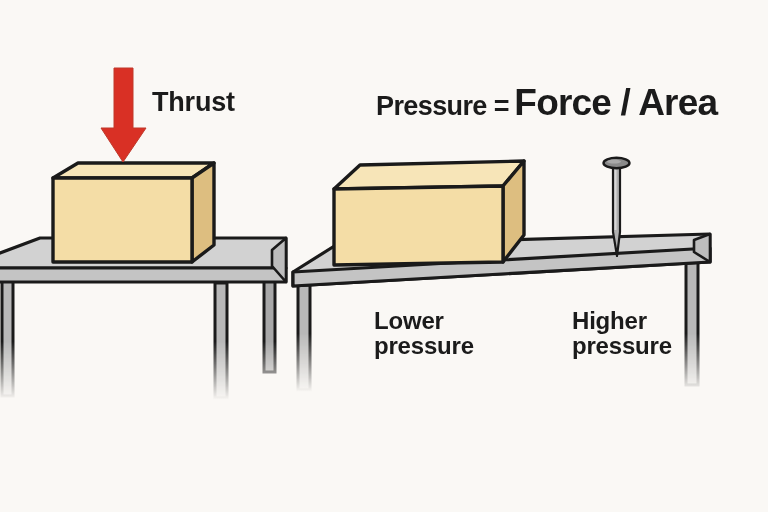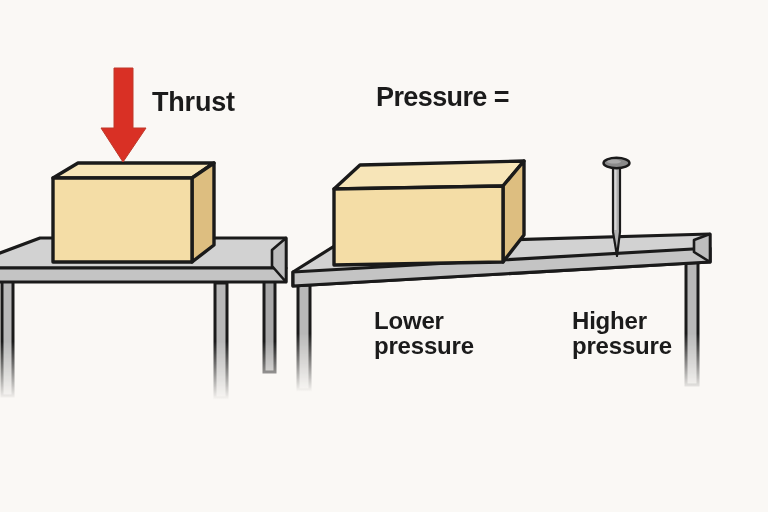--- a/index.html
+++ b/index.html
@@ -178,20 +178,21 @@
       <ellipse cx="616.5" cy="163" rx="13" ry="5.2" fill="#8a8a8a" stroke="#1a1a1a" stroke-width="2.4"></ellipse>
       <ellipse cx="614" cy="161.6" rx="7" ry="2" fill="#a9a9a9"></ellipse>
     </g>
   </svg>
 
   <div class="lbl" id="thrust-label">Thrust</div>
 
   <div class="lbl" id="formula">
     <span class="f-small">Pressure</span>
     <span class="f-eq">=</span>
+    <span class="f-big">Force / Area</span>
   </div>
 
   <div class="lbl" id="lower-pressure">
     <span class="two-line">Lower</span>
     <span class="two-line">pressure</span>
   </div>
 
   <div class="lbl" id="higher-pressure">
     <span class="two-line">Higher</span>
     <span class="two-line">pressure</span>

